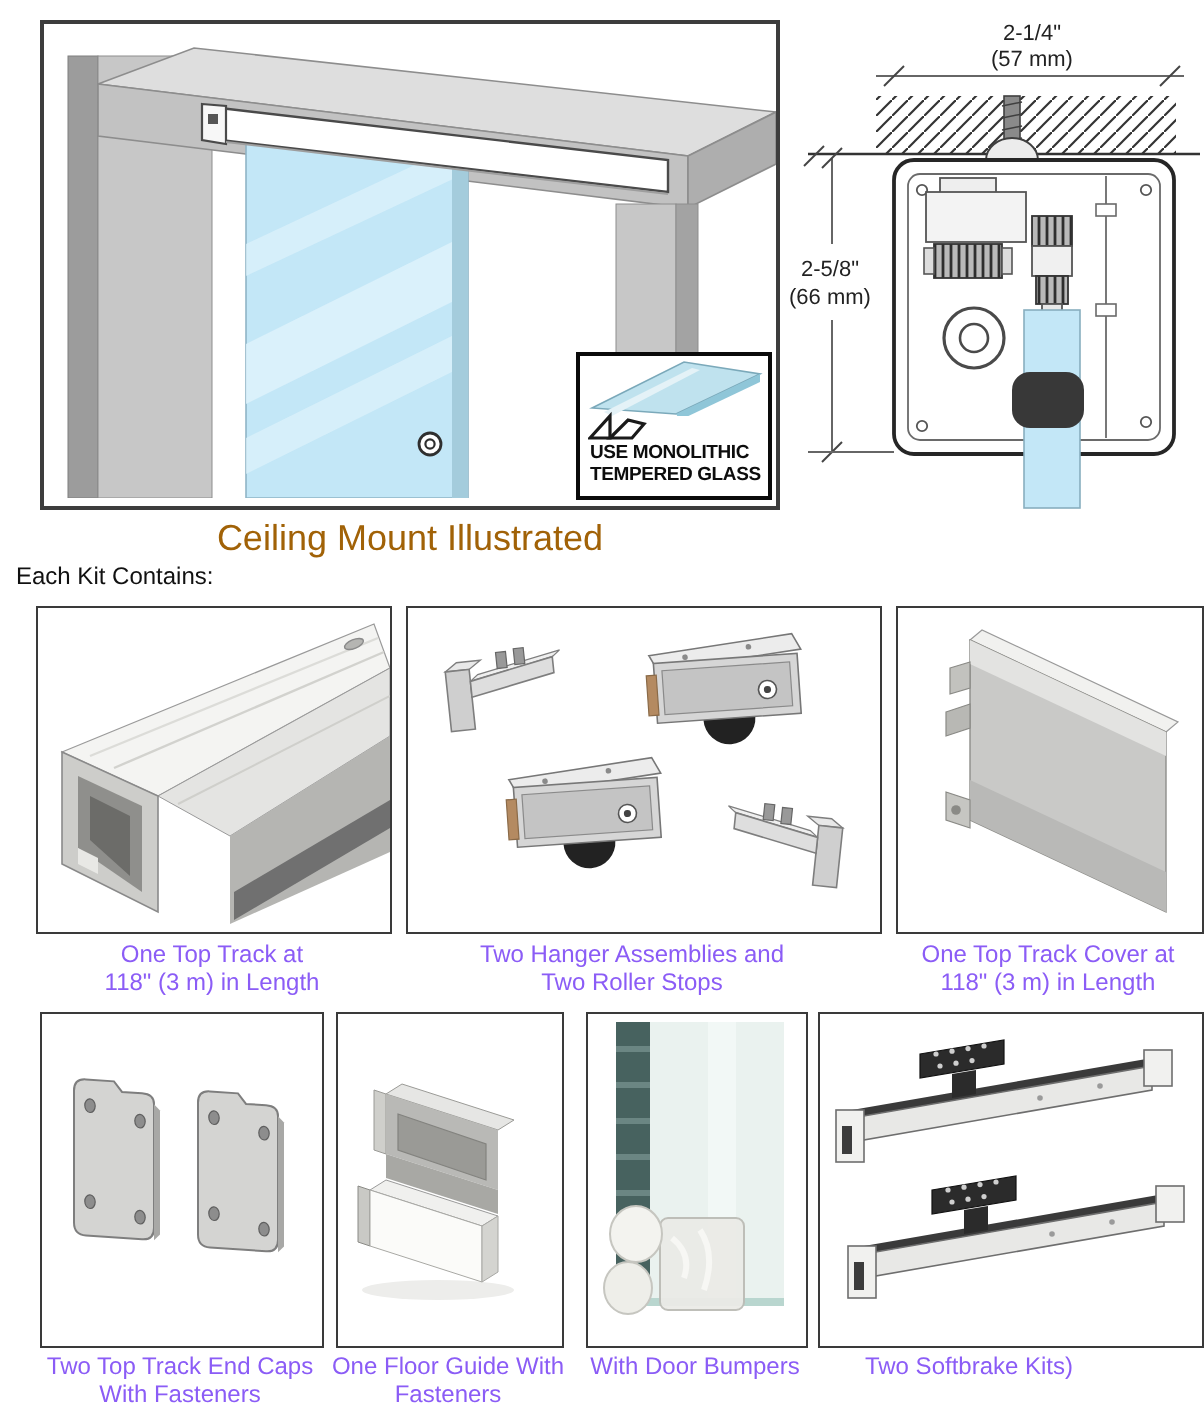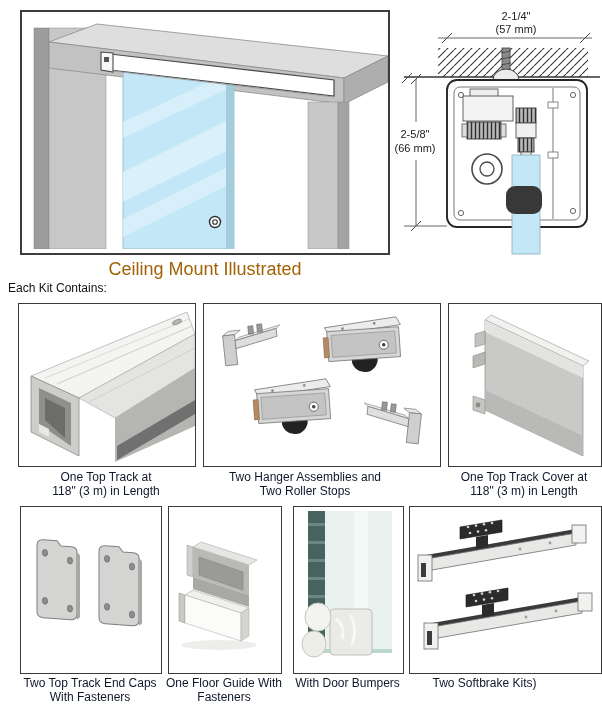--- a/index.html
+++ b/index.html
@@ -3,21 +3,21 @@
 <meta charset="utf-8">
 <style>
   html,body{margin:0;padding:0;background:#fff;}
   body{font-family:"Liberation Sans","DejaVu Sans",sans-serif;}
   .page{position:relative;width:602px;height:711px;background:#fff;overflow:hidden;}
   .illus-box{position:absolute;left:20px;top:10px;width:366px;height:241px;border:2px solid #3d3d3d;background:#fff;}
   .illus-caption{position:absolute;left:20px;top:259px;width:370px;text-align:center;font-size:18px;color:#a16207;}
   .kit-heading{position:absolute;left:8px;top:281px;font-size:12px;font-weight:normal;color:#111;}
   .pbox{position:absolute;border:1.5px solid #3a3a3a;background:#fff;}
   .pbox svg{display:block;}
-  .pcap{position:absolute;text-align:center;font-size:12px;line-height:1.18;color:#0f172a;white-space:pre-line;}
+  .pcap{position:absolute;text-align:center;font-size:12px;line-height:1.18;color:#8b5cf6;white-space:pre-line;}
   .cross-section{position:absolute;left:390px;top:2px;}
   svg text.dim{font-family:"Liberation Sans","DejaVu Sans",sans-serif;font-size:11px;fill:#222;}
   .badge{position:absolute;right:2px;bottom:3px;width:98px;height:74px;border:2px solid #0a0a0a;background:#fff;box-sizing:border-box;}
   .badge-glass{position:absolute;top:0;right:0;}
   .badge-logo{position:absolute;left:4px;top:26px;}
   .badge-text{position:absolute;left:5px;bottom:4px;font-size:9.5px;font-weight:bold;line-height:1.15;color:#0d0d0d;letter-spacing:-0.2px;}
 </style>
 </head>
 <body>
 
@@ -56,20 +56,35 @@
         <line x1="91" y1="59" x2="312" y2="85" stroke="#9e9e9e" stroke-width="1"></line>
       </g>
 
       <g>
         <rect x="286" y="90" width="30" height="147" fill="#c7c7c7" stroke="#8d8d8d" stroke-width="0.5"></rect>
         <rect x="316" y="90" width="11" height="147" fill="#a3a3a3" stroke="#8d8d8d" stroke-width="0.5"></rect>
       </g>
     </svg>
 
     
+    <div class="badge">
+      <svg class="badge-glass" width="94" height="30" viewBox="0 0 94 30">
+        <polygon points="6,26 52,3 90,9 48,29" fill="#bfe2ee" stroke="#7ba9ba" stroke-width="0.8"></polygon>
+        <polygon points="48,29 90,9 90,13 50,32" fill="#8fc6d8"></polygon>
+        <polygon points="12,28 56,6 60,7 16,30" fill="#e4f2f7"></polygon>
+      </svg>
+      <svg class="badge-logo" width="30" height="17" viewBox="0 0 30 17">
+        <path d="M1,15 L11,4 L11,15 Z" fill="none" stroke="#1a1a1a" stroke-width="1.6"></path>
+        <path d="M11,15 L20,6 L28,8 L22,15 Z" fill="none" stroke="#1a1a1a" stroke-width="1.6"></path>
+      </svg>
+      <div class="badge-text">
+        <div>USE MONOLITHIC</div>
+        <div>TEMPERED GLASS</div>
+      </div>
+    </div>
   </div>
   <div class="illus-caption">Ceiling Mount Illustrated</div>
 
   <svg class="cross-section" width="212" height="256" viewBox="0 0 212 256">
     <defs>
       <pattern id="hatch" width="8" height="8" patternUnits="userSpaceOnUse">
         <path d="M0,8 L8,0" stroke="#333" stroke-width="1.1"></path>
       </pattern>
       <pattern id="knurl" width="4" height="8" patternUnits="userSpaceOnUse">
         <rect width="4" height="8" fill="#b9b9b9"></rect>
@@ -198,21 +213,21 @@
       <polygon points="36,86 134,132 134,152 36,106" fill="#b9b9b7"></polygon>
       <polygon points="26,30 36,27 36,40 26,43" fill="#c2c2be" stroke="#8a8a86" stroke-width="0.6"></polygon>
       <polygon points="24,52 36,48 36,60 24,64" fill="#b8b8b4" stroke="#8a8a86" stroke-width="0.6"></polygon>
       <polygon points="24,92 36,96 36,110 24,106" fill="#c6c6c2" stroke="#8a8a86" stroke-width="0.6"></polygon>
       <circle cx="29" cy="101" r="2.4" fill="#8a8a86"></circle>
     </svg>
   </div>
 
   <div class="pcap" style="left:10px;top:470px;width:192px">One Top Track at
 118" (3 m) in Length</div>
-  <div class="pcap" style="left:179px;top:470px;width:252px">Two Hanger Assemblies and
+  <div class="pcap" style="left:190px;top:470px;width:252px">Two Hanger Assemblies and
 Two Roller Stops</div>
   <div class="pcap" style="left:440px;top:470px;width:168px">One Top Track Cover at
 118" (3 m) in Length</div>
 
   <div class="pbox" style="left:20px;top:506px;width:140px;height:166px">
     <svg width="140" height="163" viewBox="0 0 140 163">
       <defs>
         <g id="endcap">
           <path d="M4,10 Q4,4 10,4 L24,4 L28,9 L38,9 Q44,9 44,14 L44,76 Q44,82 38,82 L10,82 Q4,82 4,76 Z" fill="#d4d4d2" stroke="#7e7e7e" stroke-width="1"></path>
           <polygon points="44,14 47,17 47,79 44,82" fill="#a8a8a6"></polygon>

